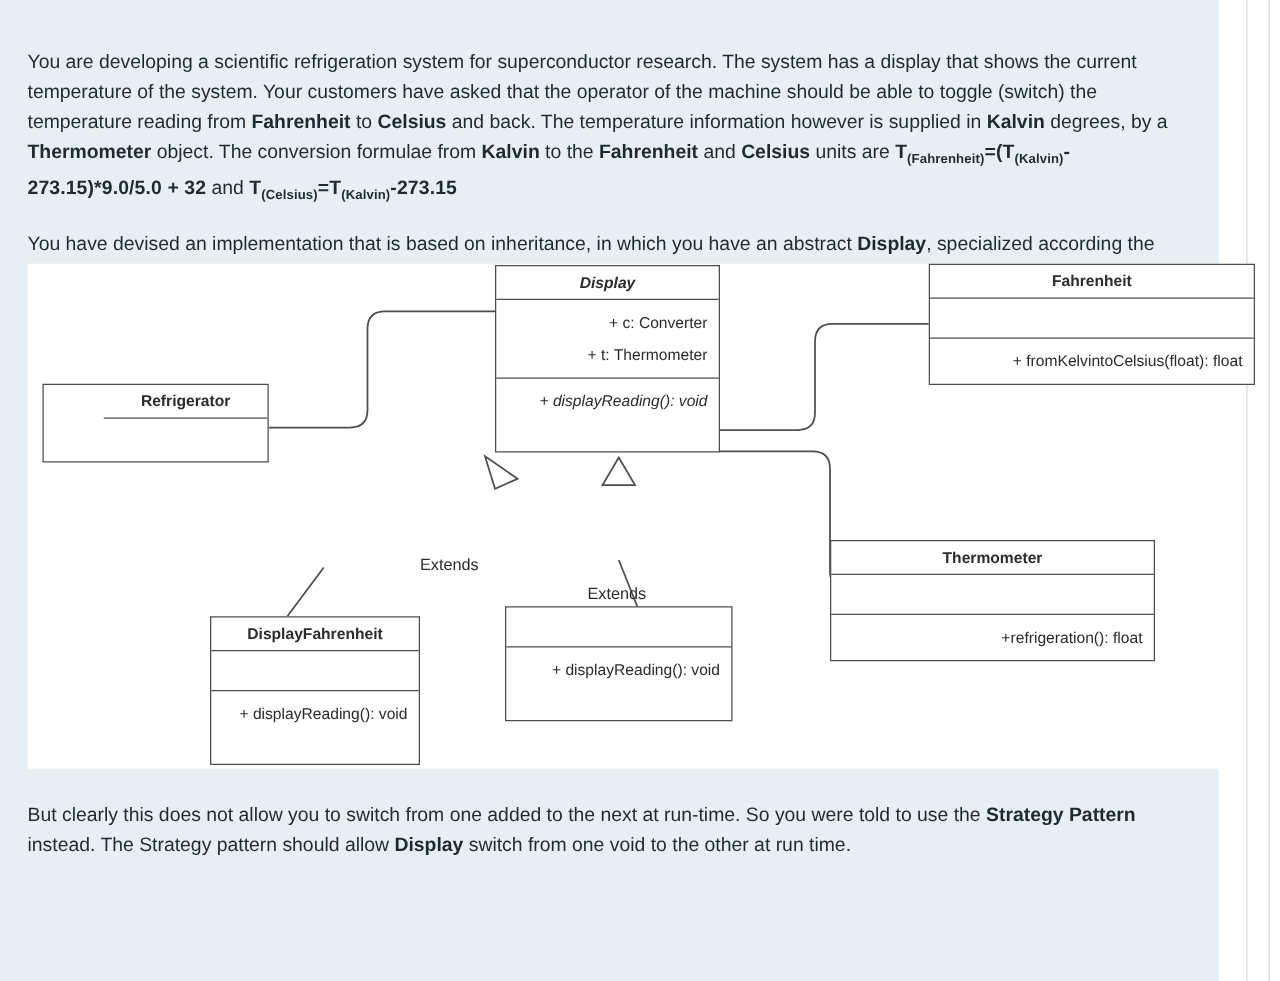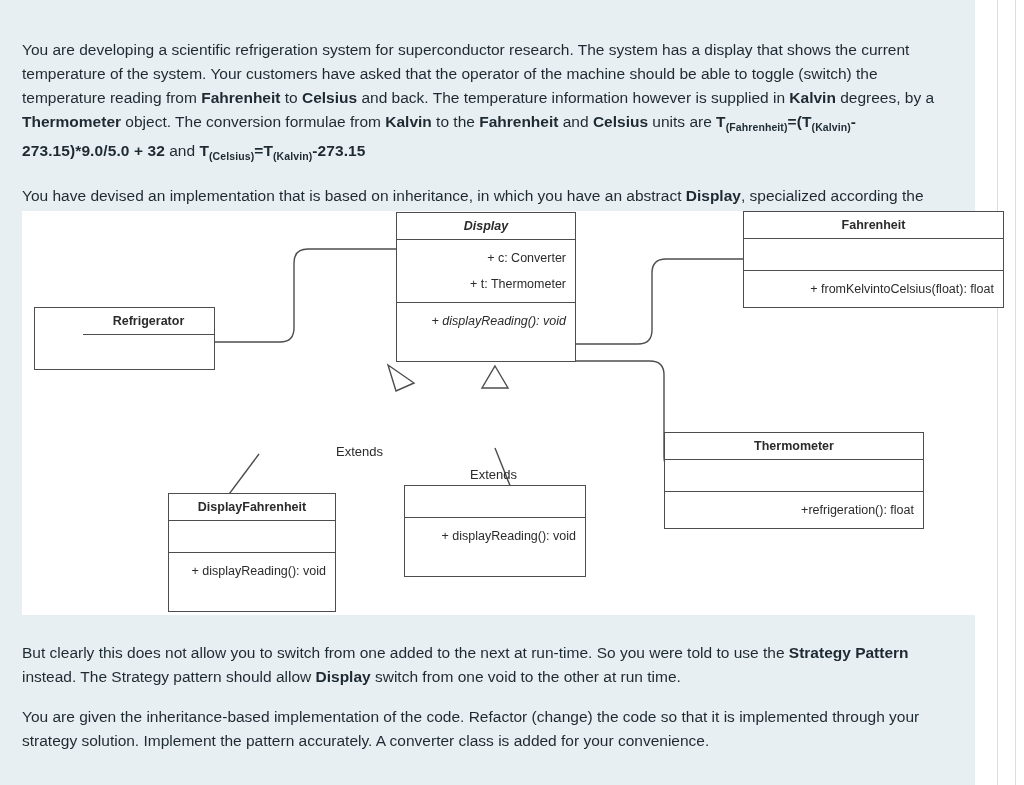--- a/index.html
+++ b/index.html
@@ -169,16 +169,15 @@
         <div class="row">+ displayReading(): void</div>
       </div>
     </div>
 
     <div class="edge-label" style="left:314px; top:189px;">Extends</div>
     <div class="edge-label" style="left:448px; top:212px;">Extends</div>
   </div>
 
   <div class="prose" id="outro">
     <p><span>But clearly this does not allow you to switch from one added to the next at run-time. So you were told to use the </span><b>Strategy Pattern</b><span> instead. The Strategy pattern should allow </span><b>Display</b><span> switch from one void to the other at run time.</span></p>
-    <p>You are given the inheritance-based implementation of the code. Refactor (change) the code so that it is implemented through your strategy solution. Implement the pattern accurately. A converter class is added for your convenience.</p>
   </div>
 
 </div>
 
 </body></html>

